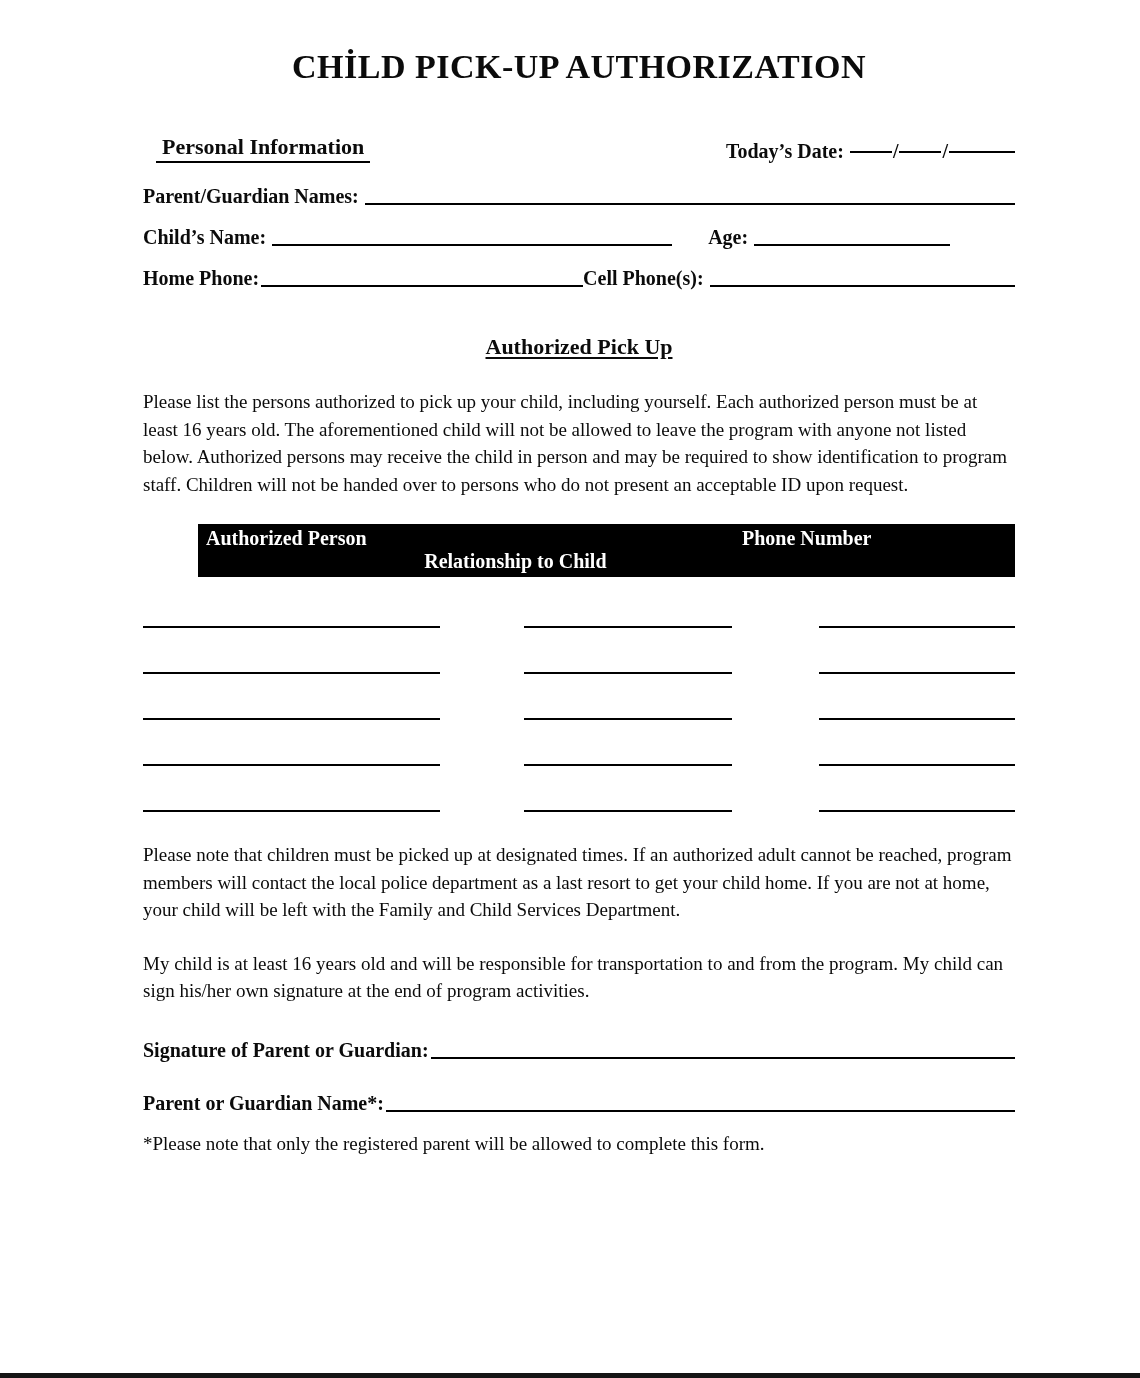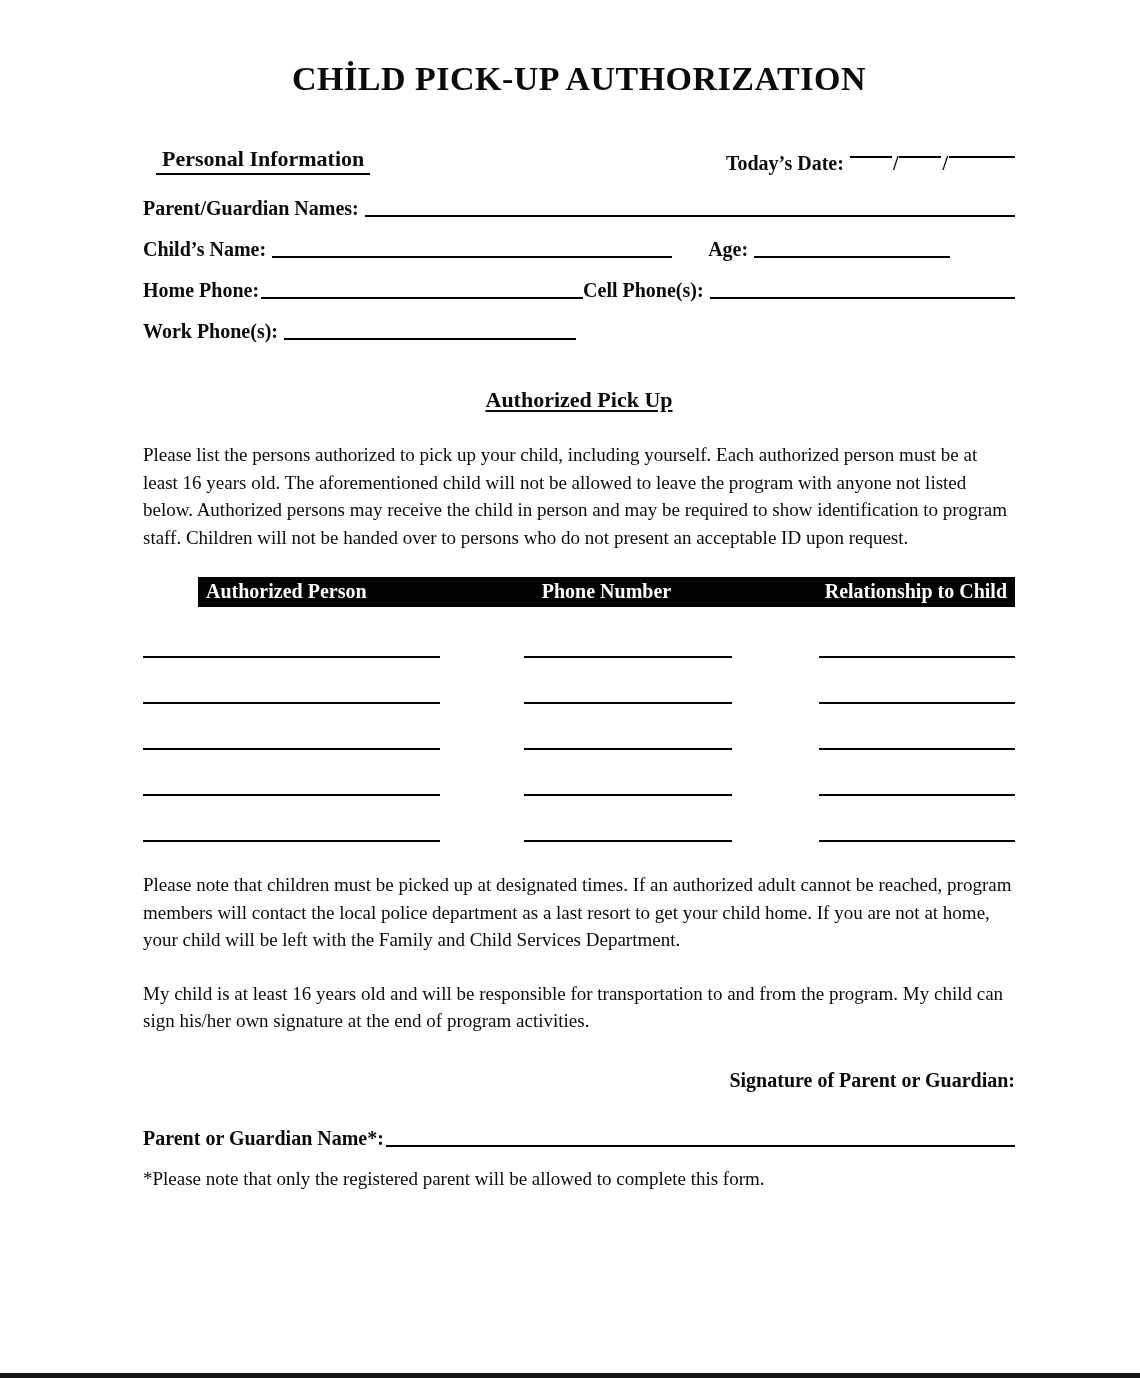--- a/index.html
+++ b/index.html
@@ -13,21 +13,21 @@
     color: #0b0b0b;
     font-family: "Liberation Serif", serif;
     padding: 40px 125px 0 143px;
     overflow: hidden;
   }
   .title {
     text-align: center;
     font-size: 34px;
     font-weight: bold;
     letter-spacing: 0.5px;
-    margin: 20px 0 48px 0;
+    margin: 8px 0 48px 0;
   }
   .row {
     display: flex;
     align-items: flex-end;
     margin-bottom: 18px;
     font-size: 20px;
   }
   .label { font-weight: bold; white-space: nowrap; }
   .line {
     display: inline-block;
@@ -43,37 +43,37 @@
     align-items: flex-end;
     margin-bottom: 22px;
   }
   .pi-heading {
     font-size: 22px;
     font-weight: bold;
     border-bottom: 2px solid #000;
     padding: 0 6px 1px 6px;
     margin-left: 13px;
   }
-  .date-group { display: flex; align-items: flex-start; font-size: 20px; }
+  .date-group { display: flex; align-items: center; font-size: 20px; }
   .slash { font-weight: bold; margin: 0 1px; }
   .center-heading {
     text-align: center;
     font-size: 22px;
     font-weight: bold;
     margin: 44px 0 28px 0;
   }
   .center-heading .u { text-decoration: underline; text-underline-offset: 3px; font-family: Liberation Serif, serif; }
   .para {
     font-size: 19px;
     line-height: 1.45;
     margin: 0 0 26px 0;
   }
   .table-header {
     display: grid;
-    grid-template-columns: 1fr 1fr 1fr;
+    grid-template-columns: 1fr 1fr;
     background: #000000;
     color: #ffffff;
     font-weight: bold;
     font-size: 20px;
     padding: 3px 8px 4px 8px;
     margin: 10px 0 34px 55px;
   }
   .th-center { text-align: center; }
   .th-right { text-align: right; }
   .sig-table { margin-bottom: 14px; }
@@ -91,21 +91,21 @@
   .c3 { justify-content: flex-end; }
   .c3 .line { width: 196px; }
   .dismissal-heading {
     text-align: center;
     font-family: "Liberation Sans", sans-serif;
     font-size: 24px;
     font-weight: bold;
     margin: 40px 0 30px 0;
   }
   .dismissal-heading .u { text-decoration: underline; text-underline-offset: 4px; }
-  .sig-line-row { margin-top: 34px; margin-bottom: 30px; flex-direction: column; }
+  .sig-line-row { margin-top: 34px; margin-bottom: 30px; }
   .footnote { font-size: 19px; margin-top: 6px; }
   .bottom-border {
     position: absolute;
     left: 0; right: 0; bottom: 0;
     height: 5px;
     background: #151515;
   }
 </style>
 </head>
 <body>
@@ -139,24 +139,20 @@
     <span class="line" style="width:196px"></span>
   </div>
 
   <div class="row">
     <span class="label">Home Phone:</span>
     <span class="line" style="width:322px; margin-left:2px;"></span>
     <span class="label">Cell Phone(s):</span>
     <span class="line fill"></span>
   </div>
 
-  <div class="row">
-    <span class="label">Work Phone(s):</span>
-    <span class="line" style="width:292px"></span>
-  </div>
 
   <h2 class="center-heading">
     <span class="u">Authorized Pick Up</span>
   </h2>
 
   <p class="para">Please list the persons authorized to pick up your child, including yourself. Each authorized person must be at least 16 years old. The aforementioned child will not be allowed to leave the program with anyone not listed below. Authorized persons may receive the child in person and may be required to show identification to program staff. Children will not be handed over to persons who do not present an acceptable ID upon request.</p>
 
 
   <div class="table-header">
     <span>Authorized Person</span>

